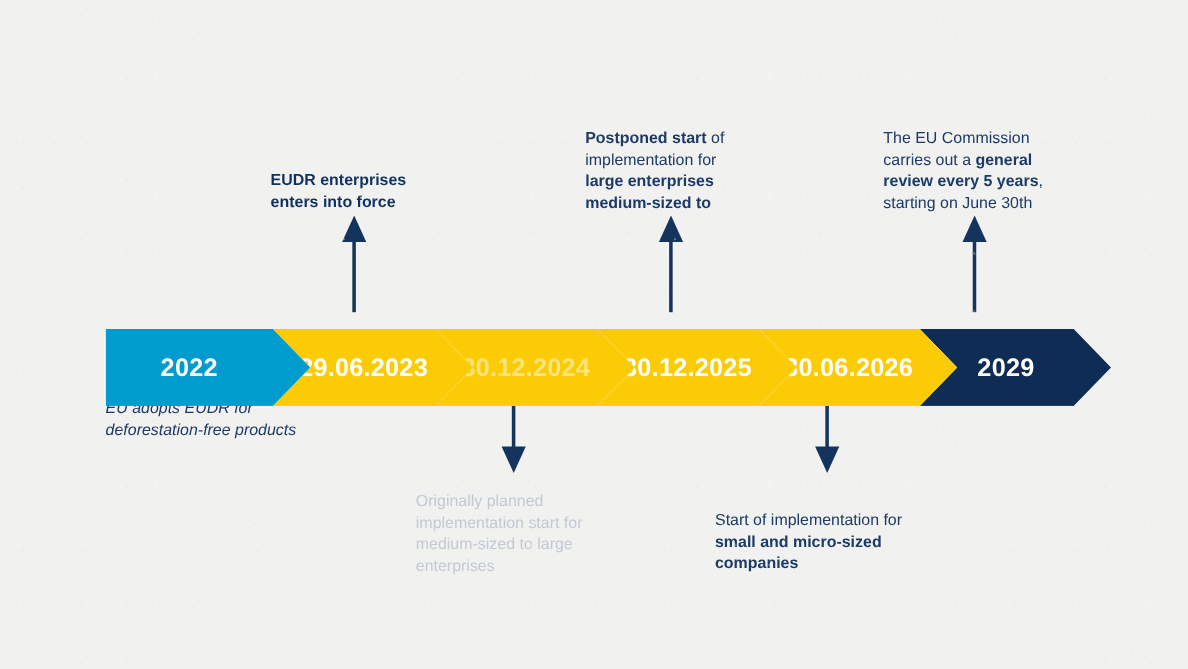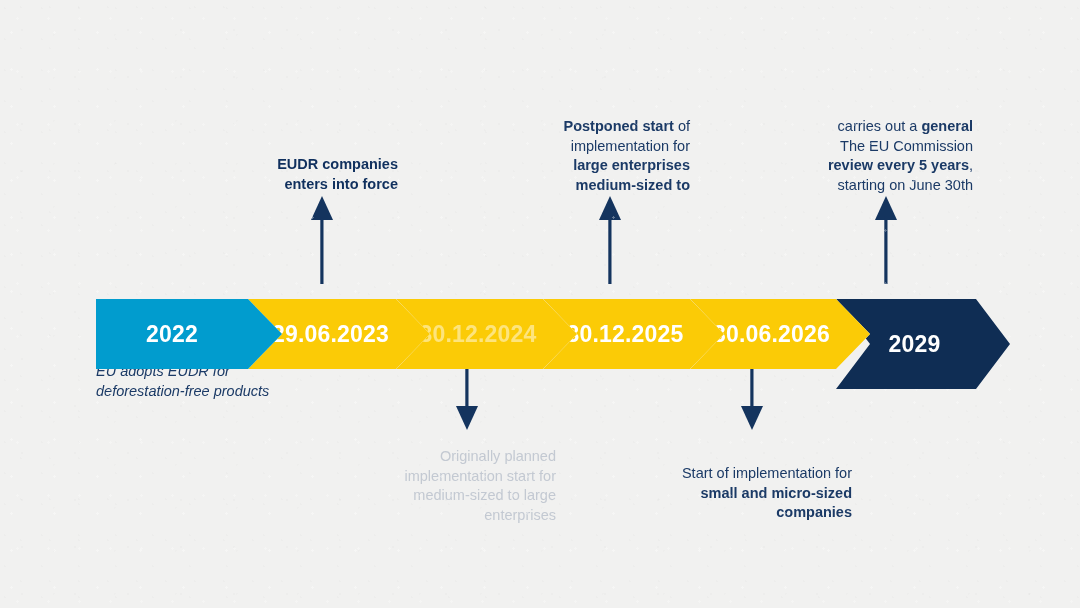--- a/index.html
+++ b/index.html
@@ -64,53 +64,53 @@
     color: rgba(255,255,255,.48);
   }
 
   
   .anno {
     position: absolute;
     font-size: 14.5px;
     line-height: 19.5px;
     color: #1b3a66;
   }
-  .anno.center { text-align: right; }
+  .anno.center { text-align: left; }
   .anno.left   { text-align: left; font-style: italic; }
   .anno b { font-weight: bold; }
   .anno.allbold { font-weight: bold; color: #10305e; }
   .anno.muted { color: #c3c9d2; }
 
   
   .arrow {
     position: absolute;
     width: 26px;
   }
   .arrow svg { display: block; }
 </style>
 </head>
 <body>
 
 <div class="stage">
 
   <div class="anno center allbold" style="left:246px; top:155px; width:152px;">
-      <div><b>EUDR companies</b></div>
+      <div><b>EUDR enterprises</b></div>
       <div><b>enters into force</b></div>
     </div>
 
   <div class="anno center" style="left:532px; top:117px; width:158px;">
       <div><b>Postponed start</b><span> of</span></div>
       <div><span>implementation for</span></div>
       <div><b>large enterprises</b></div>
       <div><b>medium-sized to</b></div>
     </div>
 
   <div class="anno center" style="left:803px; top:117px; width:170px;">
+      <div><span>The EU Commission</span></div>
       <div><span>carries out a </span><b>general</b></div>
-      <div><span>The EU Commission</span></div>
       <div><b>review every 5 years</b><span>,</span></div>
       <div><span>starting on June 30th</span></div>
     </div>
 
   <div class="arrow" style="left:309px; top:196px;">
     <svg width="26" height="88" viewBox="0 0 26 88" aria-hidden="true">
       <polygon points="13,0 24,24 2,24" fill="#14345e"></polygon>
       <rect x="11.3" y="20" width="3.2" height="68" fill="#14345e"></rect>
     </svg>
   </div>
@@ -143,21 +143,21 @@
       </div>
       <div class="seg" style="left: 443px; width: 185px; height: 70px; background: rgb(241, 241, 240); z-index: 4; clip-path: polygon(0px 0px, 151px 0px, 100% 50%, 151px 100%, 0px 100%, 38px 50%);"></div>
       <div class="seg" style="left: 447px; width: 181px; z-index: 4; clip-path: polygon(0px 0px, 147px 0px, 100% 50%, 147px 100%, 0px 100%, 34px 50%); background: rgb(251, 203, 6); height: 70px;">
         <span class="seg-label" style="margin-right: 34px; margin-left: 17px;">30.12.2025</span>
       </div>
       <div class="seg" style="left: 590px; width: 184px; height: 70px; background: rgb(241, 241, 240); z-index: 3; clip-path: polygon(0px 0px, 150px 0px, 100% 50%, 150px 100%, 0px 100%, 38px 50%);"></div>
       <div class="seg" style="left: 594px; width: 180px; z-index: 3; clip-path: polygon(0px 0px, 146px 0px, 100% 50%, 146px 100%, 0px 100%, 34px 50%); background: rgb(251, 203, 6); height: 70px;">
         <span class="seg-label" style="margin-right: 34px; margin-left: 17px;">30.06.2026</span>
       </div>
       <div class="seg" style="left: 736px; width: 178px; height: 70px; background: rgb(241, 241, 240); z-index: 2; clip-path: polygon(0px 0px, 144px 0px, 100% 50%, 144px 100%, 0px 100%, 38px 50%);"></div>
-      <div class="seg" style="left: 740px; width: 174px; z-index: 2; clip-path: polygon(0px 0px, 140px 0px, 100% 50%, 140px 100%, 0px 100%, 34px 50%); background: rgb(15, 45, 84); height: 90px;">
+      <div class="seg" style="left: 740px; width: 174px; z-index: 2; clip-path: polygon(0px 0px, 140px 0px, 100% 50%, 140px 100%, 0px 100%, 34px 50%); background: rgb(15, 45, 84); height: 70px;">
         <span class="seg-label" style="margin-right: 34px; margin-left: 17px;">2029</span>
       </div>
     </div>
 
   <div class="arrow" style="left:454px; top:356px;">
     <svg width="26" height="74" viewBox="0 0 26 74" aria-hidden="true">
       <rect x="11.3" y="0" width="3.2" height="56" fill="#14345e"></rect>
       <polygon points="13,74 24,50 2,50" fill="#14345e"></polygon>
     </svg>
   </div>

